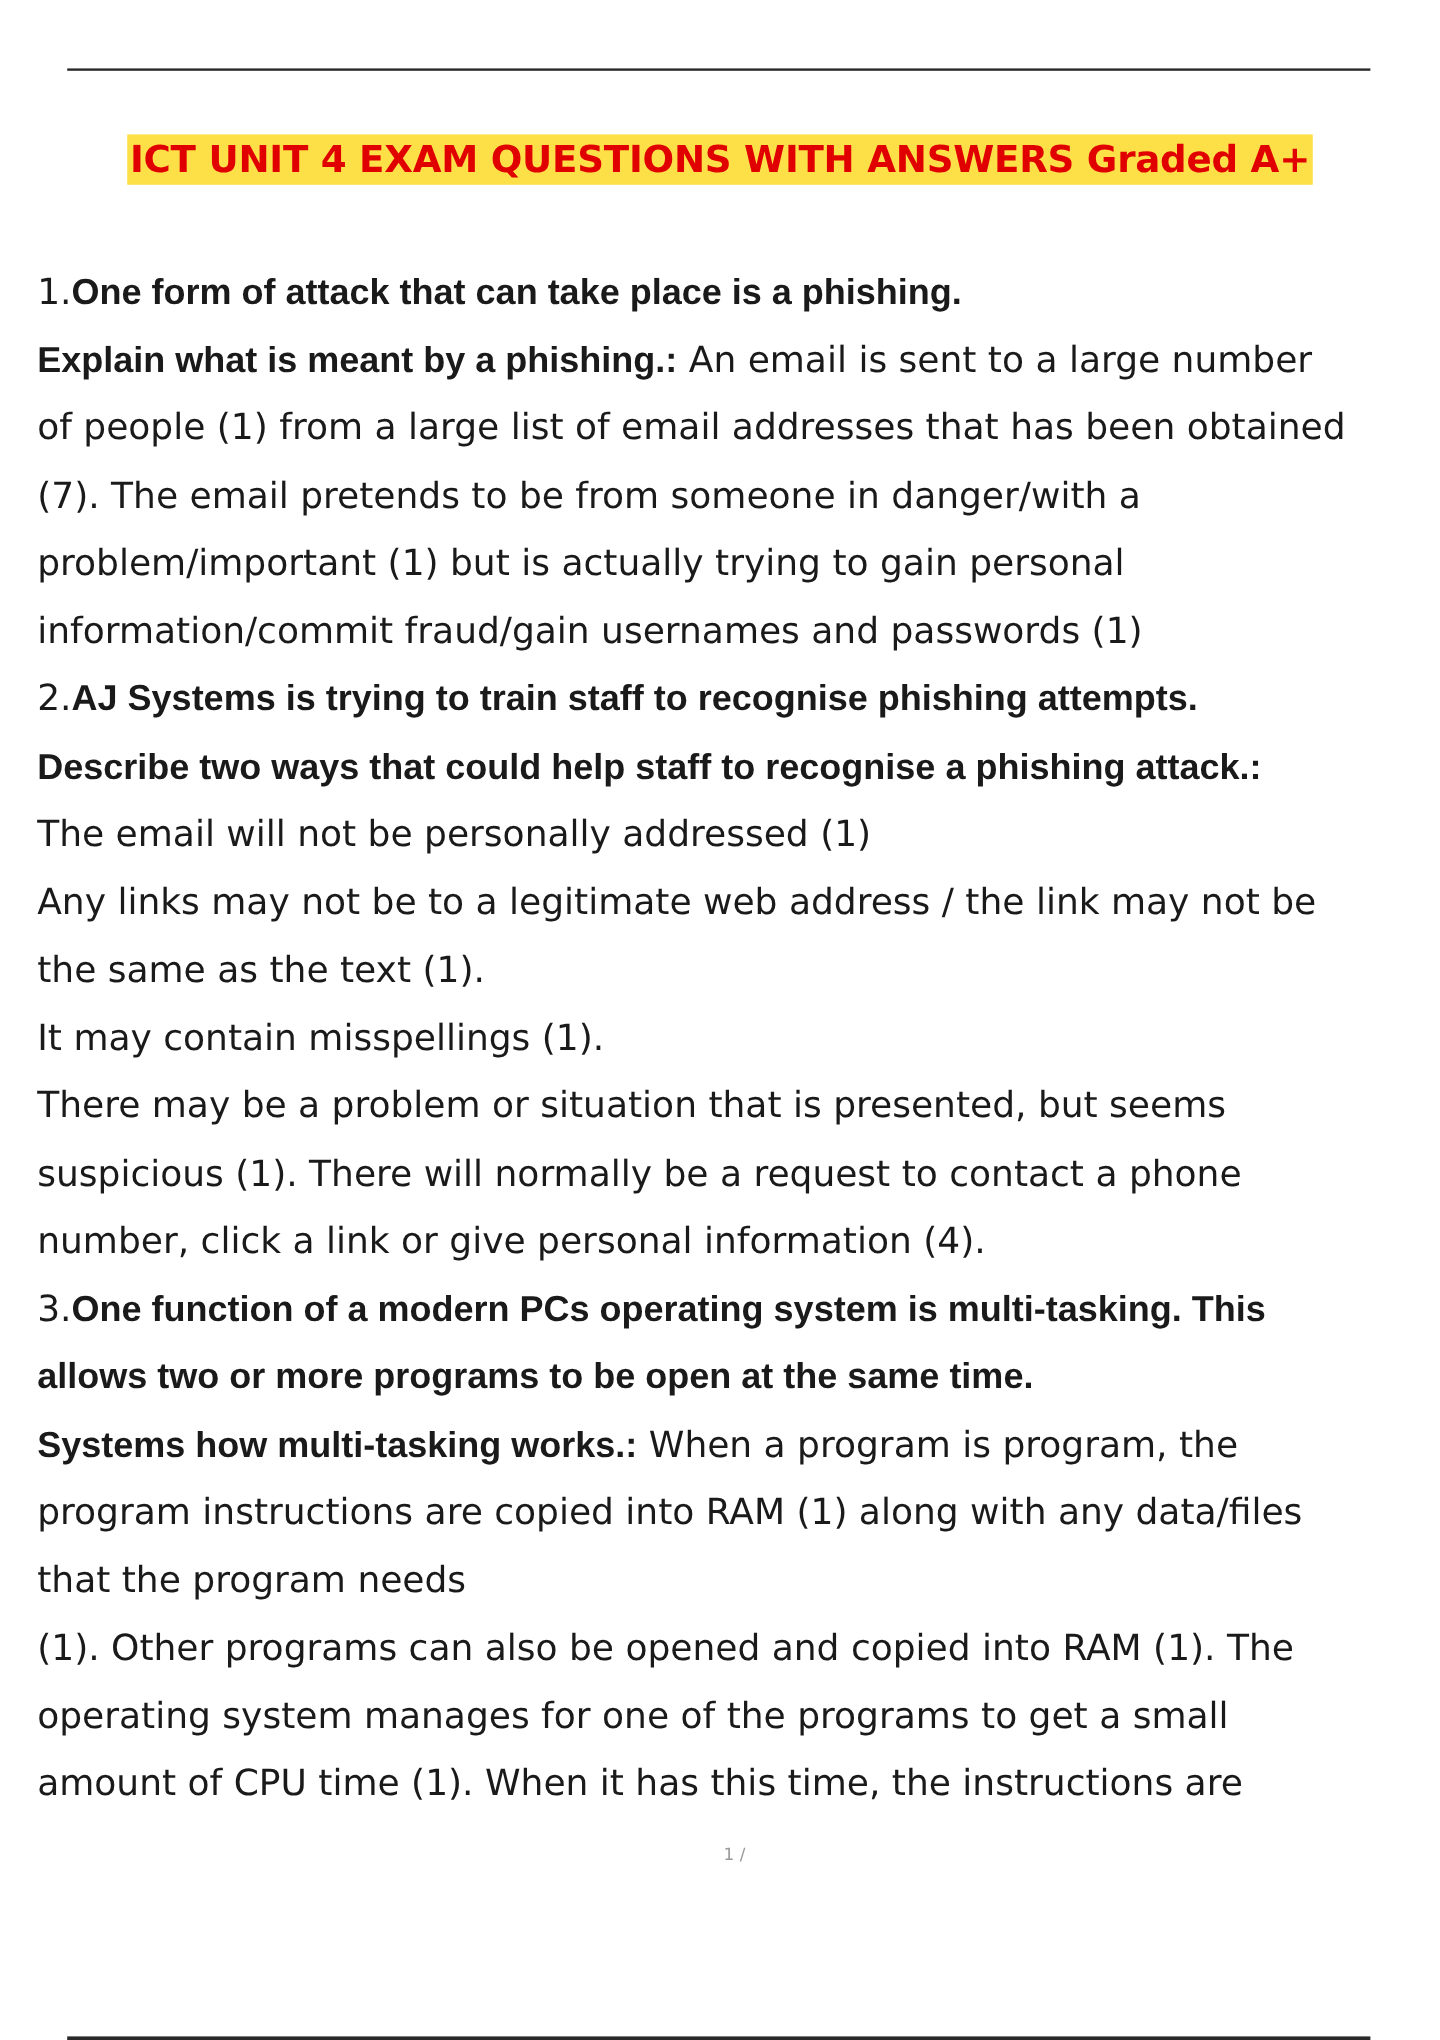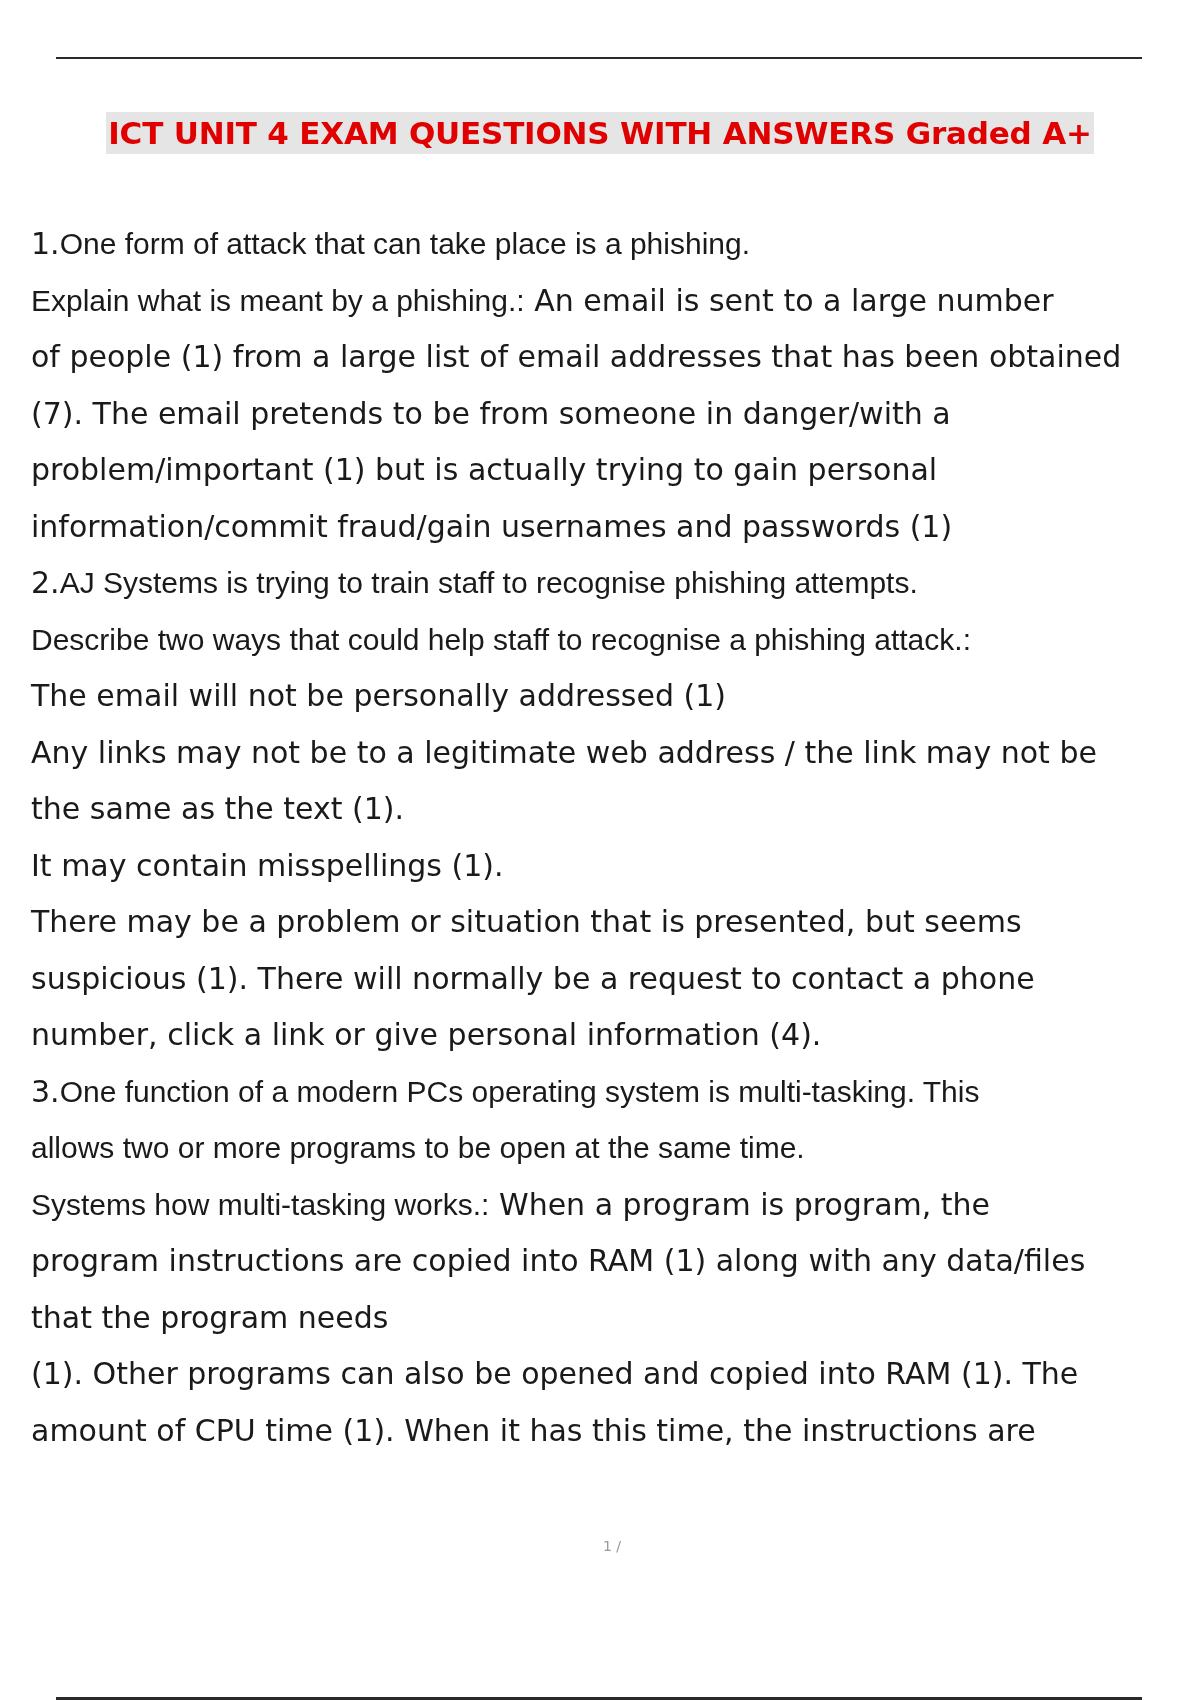--- a/index.html
+++ b/index.html
@@ -1,25 +1,25 @@
 <!DOCTYPE html>
 <html><head>
 <meta charset="utf-8">
 <style>
   html, body { margin: 0; padding: 0; background: #ffffff; }
   body { width: 1200px; height: 1700px; position: relative; overflow: hidden; font-family: "DejaVu Sans", sans-serif; color: #1a1a1a; }
   .rule { position: absolute; left: 56px; width: 1086px; height: 2px; background: #2a2a2a; }
   .rule.top { top: 57px; }
   .rule.bottom { top: 1697px; height: 3px; }
   .title-wrap { position: absolute; top: 112px; left: 0; width: 1200px; text-align: center; }
-  .title { display: inline-block; background: #e5e5e5; color: #e00000; font-family: "DejaVu Sans", sans-serif; font-weight: bold; font-size: 31px; line-height: 42px; padding: 0 2px; letter-spacing: -0.2px; }
+  .title { display: inline-block; background: #fde047; color: #e00000; font-family: "DejaVu Sans", sans-serif; font-weight: bold; font-size: 31px; line-height: 42px; padding: 0 2px; letter-spacing: -0.2px; }
   .content { position: absolute; top: 216px; left: 31px; width: 1169px; white-space: nowrap; }
   .line { height: 56.5px; line-height: 56.5px; font-size: 30px; }
   .q-num { font-family: "DejaVu Sans", sans-serif; font-weight: normal; }
-  .bold { font-family: "Liberation Sans", sans-serif; font-weight: normal; font-size: 30px; }
+  .bold { font-family: "Liberation Sans", sans-serif; font-weight: bold; font-size: 30px; }
   .normal { font-family: "DejaVu Sans", sans-serif; font-weight: normal; }
   .page-num { position: absolute; top: 1538px; left: 603px; font-size: 14px; color: #999; font-family: "DejaVu Sans", sans-serif; }
 </style>
 </head>
 <body>
 
 <div class="rule top"></div>
 
 <div class="title-wrap">
   <span class="title">ICT UNIT 4 EXAM QUESTIONS WITH ANSWERS Graded A+</span>
@@ -40,18 +40,19 @@
     <div class="line"><span class="q-num"></span><span class="bold"></span><span class="normal">It may contain misspellings (1).</span></div>
     <div class="line"><span class="q-num"></span><span class="bold"></span><span class="normal">There may be a problem or situation that is presented, but seems</span></div>
     <div class="line"><span class="q-num"></span><span class="bold"></span><span class="normal">suspicious (1). There will normally be a request to contact a phone</span></div>
     <div class="line"><span class="q-num"></span><span class="bold"></span><span class="normal">number, click a link or give personal information (4).</span></div>
     <div class="line"><span class="q-num">3.</span><span class="bold">One function of a modern PCs operating system is multi-tasking. This</span><span class="normal"></span></div>
     <div class="line"><span class="q-num"></span><span class="bold">allows two or more programs to be open at the same time.</span><span class="normal"></span></div>
     <div class="line"><span class="q-num"></span><span class="bold">Systems how multi-tasking works.:</span><span class="normal"> When a program is program, the</span></div>
     <div class="line"><span class="q-num"></span><span class="bold"></span><span class="normal">program instructions are copied into RAM (1) along with any data/files</span></div>
     <div class="line"><span class="q-num"></span><span class="bold"></span><span class="normal">that the program needs</span></div>
     <div class="line"><span class="q-num"></span><span class="bold"></span><span class="normal">(1). Other programs can also be opened and copied into RAM (1). The</span></div>
+    <div class="line"><span class="q-num"></span><span class="bold"></span><span class="normal">operating system manages for one of the programs to get a small</span></div>
     <div class="line"><span class="q-num"></span><span class="bold"></span><span class="normal">amount of CPU time (1). When it has this time, the instructions are</span></div>
   </div>
 
 <div class="page-num">1 /</div>
 
 <div class="rule bottom"></div>
 
 </body></html>

